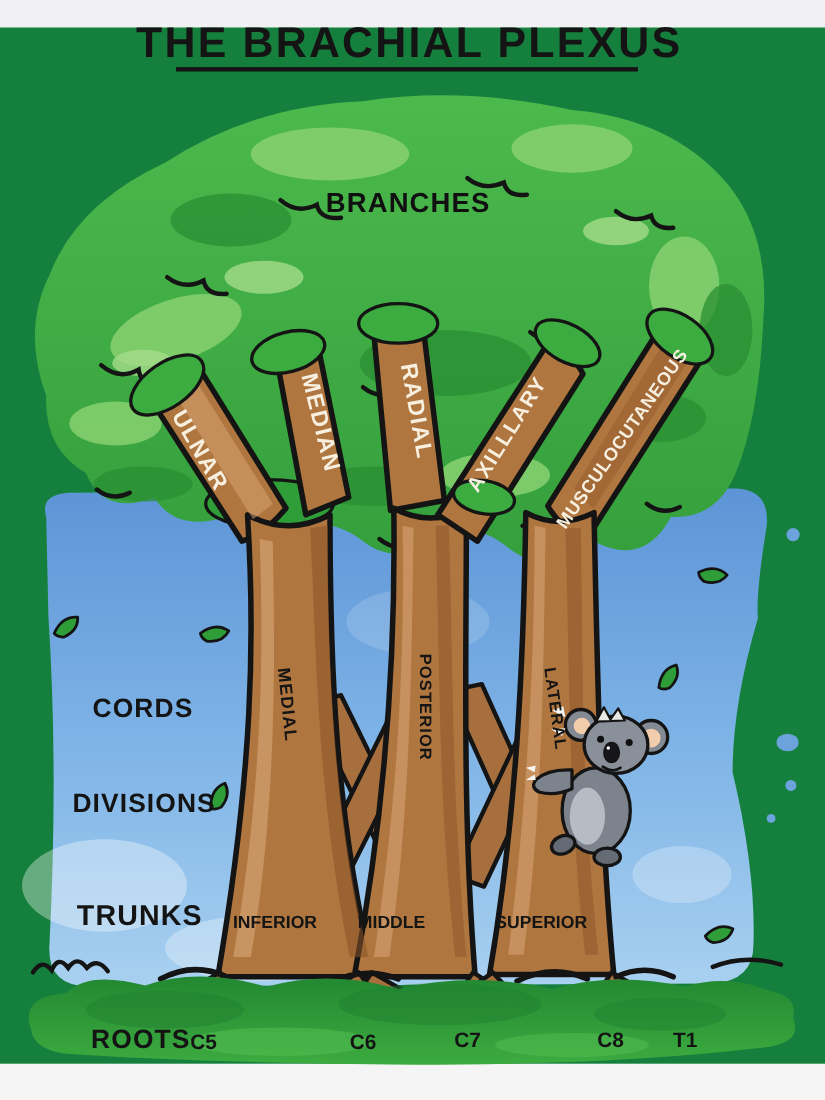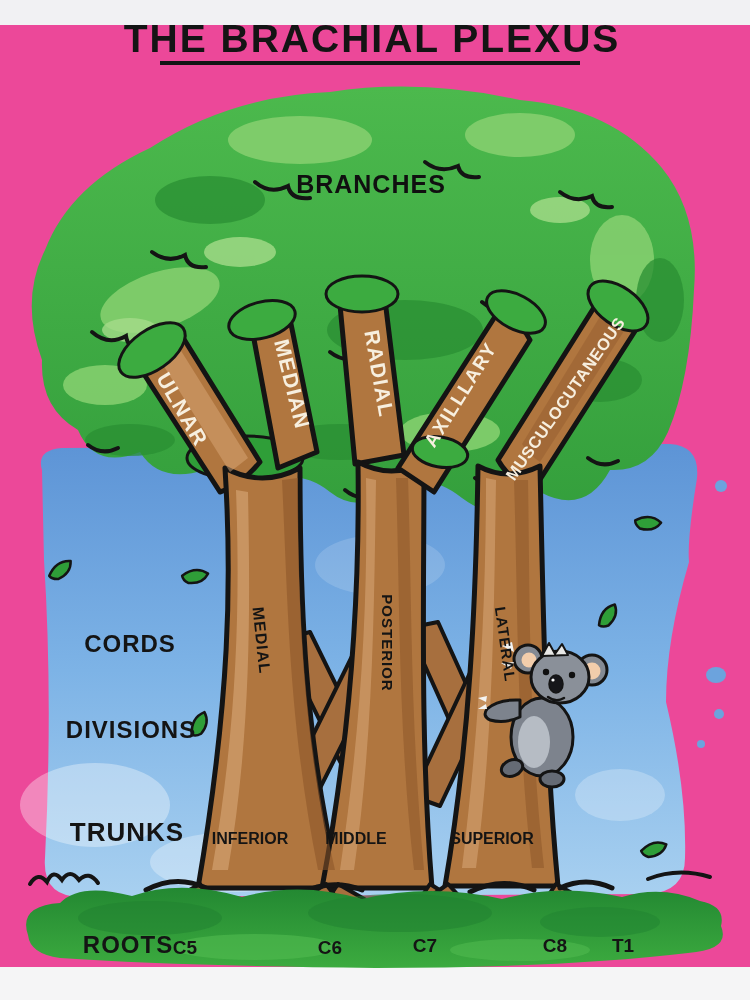--- a/index.html
+++ b/index.html
@@ -1,16 +1,16 @@
 <!DOCTYPE html>
 <html><head>
 <meta charset="utf-8">
 <style>
   html,body{margin:0;padding:0;background:#ffffff;}
-  #stage{position:relative;width:750px;height:1000px;background:#ec4899;overflow:hidden;
+  #stage{position:relative;width:750px;height:1000px;background:#15803d;overflow:hidden;
          font-family:"Liberation Sans", sans-serif;}
   .strip{position:absolute;left:0;width:750px;}
   #strip-top{top:0;height:25px;background:#f1f1f3;}
   #strip-bottom{top:967px;height:33px;background:#f5f5f6;}
   svg{position:absolute;left:0;top:0;}
   text{font-family:"Liberation Sans", sans-serif;}
   .title-text{font-size:39px;font-weight:900;letter-spacing:2px;fill:#141414;}
   .level-text{font-size:24px;font-weight:800;fill:#141414;letter-spacing:1px;}
   .canopy-text{font-size:25px;font-weight:800;fill:#101010;letter-spacing:1px;}
   .branch-text{font-weight:700;fill:#f7efdf;letter-spacing:1.5px;}

